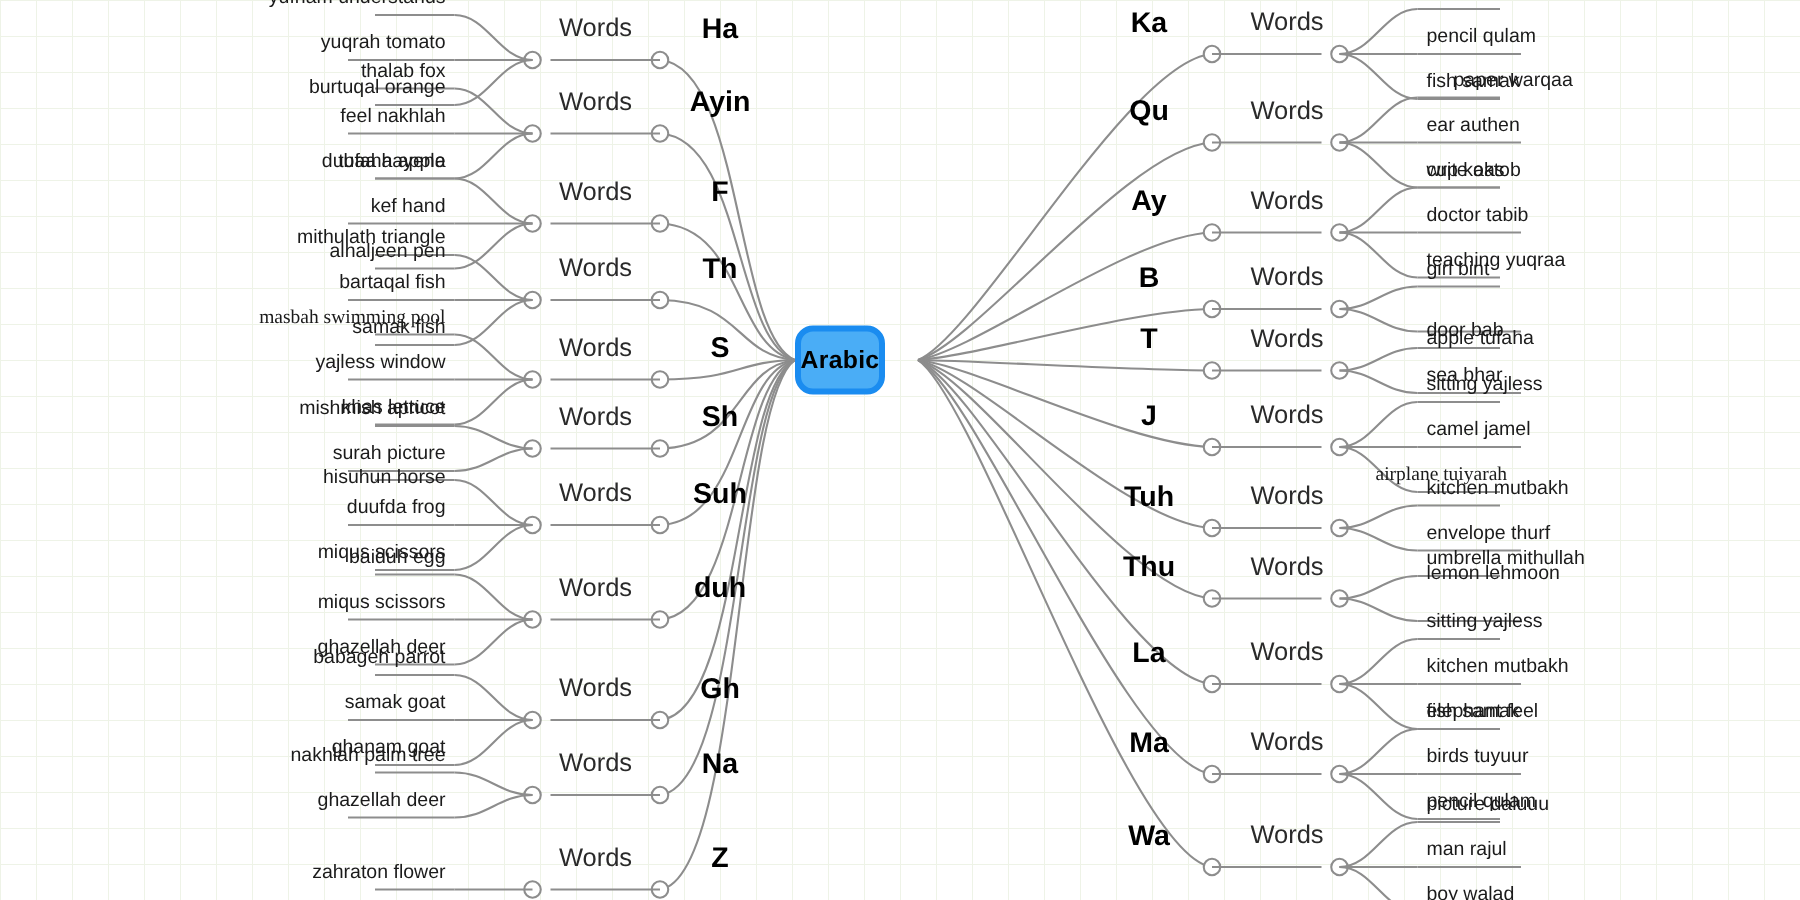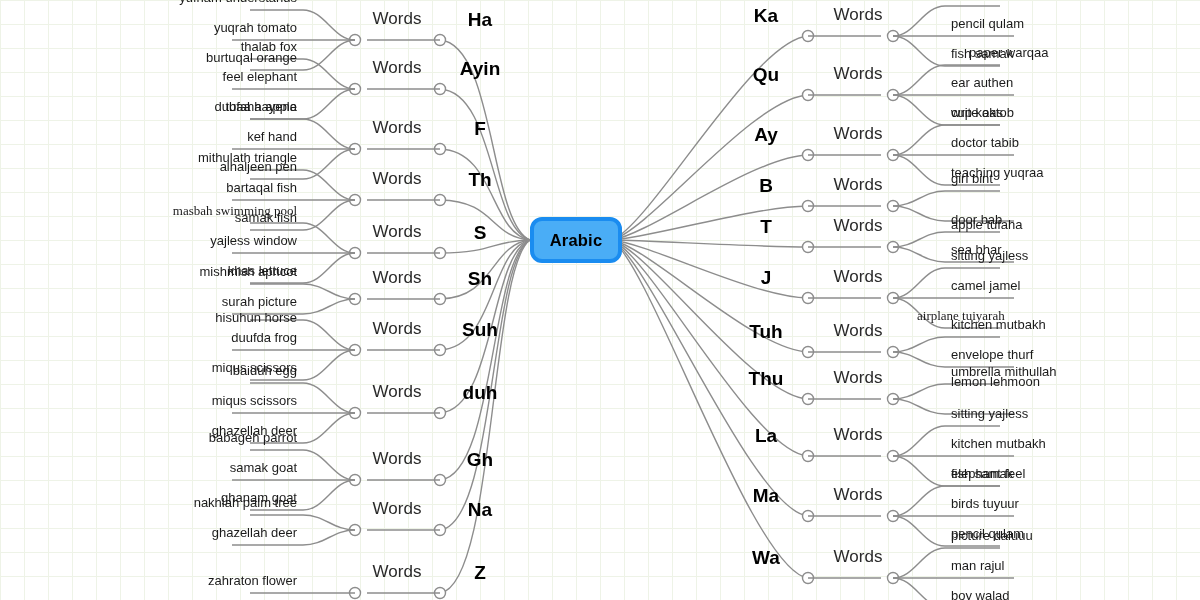--- a/index.html
+++ b/index.html
@@ -35,21 +35,21 @@
     font-weight: bold;
     color: #000000;
   }
   .rel-lbl {
     font-size: 17px;
     color: #2a2a2a;
   }
   .center-node {
     position: absolute;
     left: 530px; top: 217px;
-    width: 92px; height: 46px;
+    width: 60px; height: 46px;
     background: #4aadf6;
     border: 4px solid #1a8cf0;
     border-radius: 12px;
     box-sizing: border-box;
     display: flex; align-items: center; justify-content: center;
   }
   .center-node span {
     font-size: 16.5px;
     font-weight: bold;
     color: #000000;
@@ -273,21 +273,21 @@
 
   <div id="labels">
       <div class="lbl branch-lbl" style="top: 10px; left: 480px; transform: translateX(-50%);">Ha</div>
       <div class="lbl rel-lbl" style="top: 10px; left: 397px; transform: translateX(-50%);">Words</div>
       <div class="lbl leaf-lbl" style="top: -9px; right: 903px;">yufham understands</div>
       <div class="lbl leaf-lbl" style="top: 21px; right: 903px;">yuqrah tomato</div>
       <div class="lbl leaf-lbl" style="top: 51px; right: 903px;">burtuqal orange</div>
       <div class="lbl branch-lbl" style="top: 59px; left: 480px; transform: translateX(-50%);">Ayin</div>
       <div class="lbl rel-lbl" style="top: 59px; left: 397px; transform: translateX(-50%);">Words</div>
       <div class="lbl leaf-lbl" style="top: 40px; right: 903px;">thalab fox</div>
-      <div class="lbl leaf-lbl" style="top: 70px; right: 903px;">feel elephant</div>
+      <div class="lbl leaf-lbl" style="top: 70px; right: 903px;">feel nakhlah</div>
       <div class="lbl leaf-lbl" style="top: 100px; right: 903px;">dubaa hayena</div>
       <div class="lbl branch-lbl" style="top: 119px; left: 480px; transform: translateX(-50%);">F</div>
       <div class="lbl rel-lbl" style="top: 119px; left: 397px; transform: translateX(-50%);">Words</div>
       <div class="lbl leaf-lbl" style="top: 100px; right: 903px;">tufaha apple</div>
       <div class="lbl leaf-lbl" style="top: 130px; right: 903px;">kef hand</div>
       <div class="lbl leaf-lbl" style="top: 160px; right: 903px;">alhaljeen pen</div>
       <div class="lbl branch-lbl" style="top: 170px; left: 480px; transform: translateX(-50%);">Th</div>
       <div class="lbl rel-lbl" style="top: 170px; left: 397px; transform: translateX(-50%);">Words</div>
       <div class="lbl leaf-lbl" style="top: 151px; right: 903px;">mithulath triangle</div>
       <div class="lbl leaf-lbl" style="top: 181px; right: 903px;">bartaqal fish</div>

